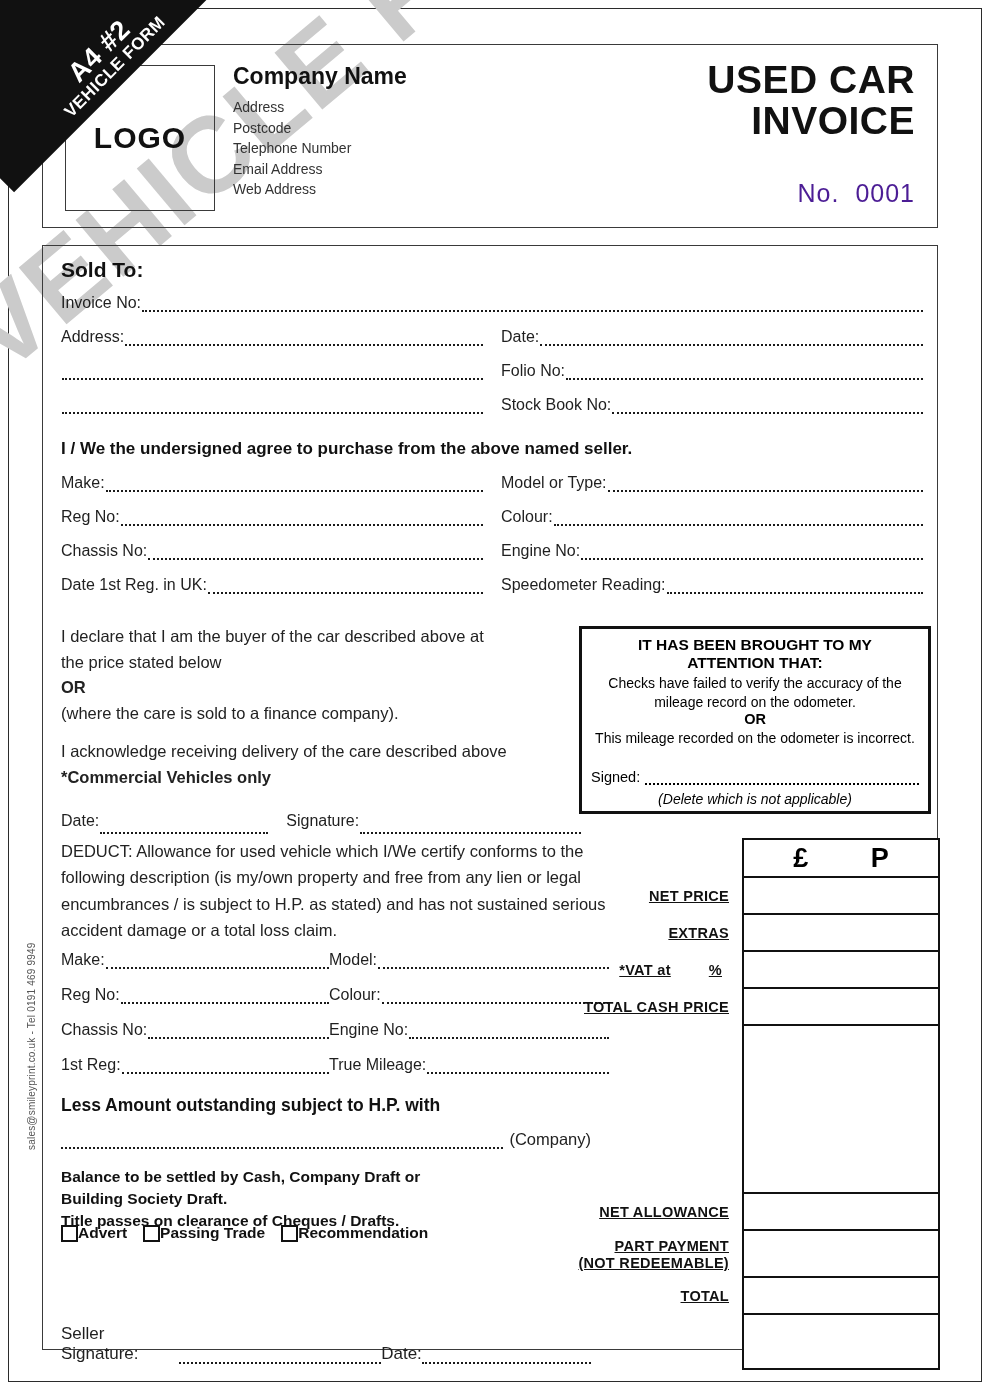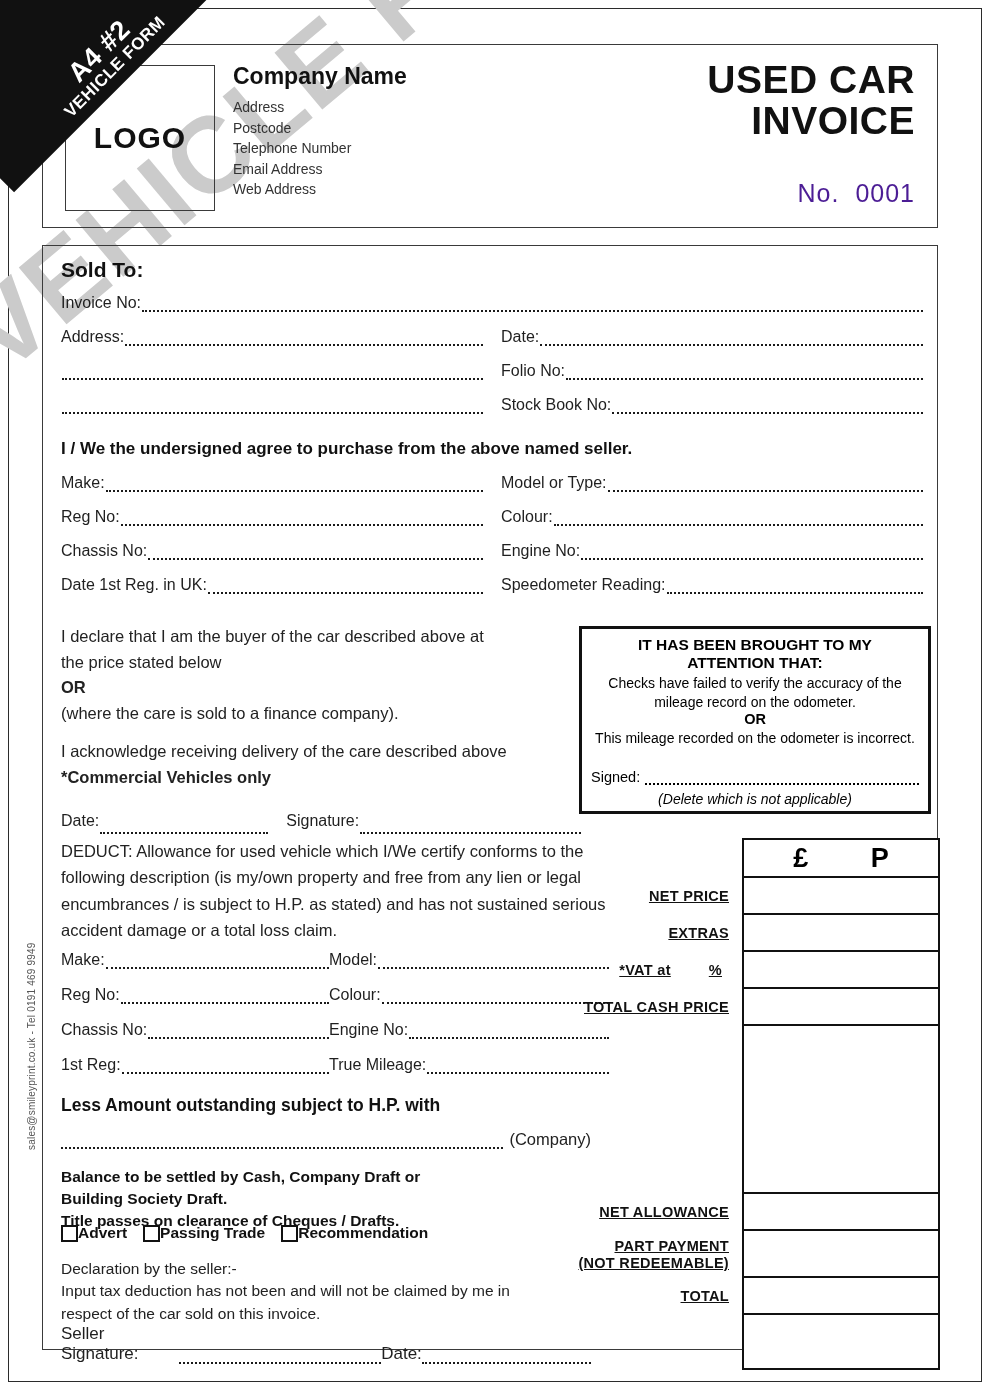--- a/index.html
+++ b/index.html
@@ -392,25 +392,20 @@
       <div class="cb">
         <span class="box"></span>
         <span class="cbl">Passing Trade</span>
       </div>
       <div class="cb">
         <span class="box"></span>
         <span class="cbl">Recommendation</span>
       </div>
     </div>
 
-    <div id="seller-decl">
-      <div>Declaration by the seller:-</div>
-      <div>Input tax deduction has not been and will not be claimed by me in</div>
-      <div>respect of the car sold on this invoice.</div>
-    </div>
 
     <div id="seller-sig">
       <span>Seller Signature:</span>
       <span class="dots d1"></span>
       <span>Date:</span>
       <span class="dots d2"></span>
     </div>
 
   </div>
 

